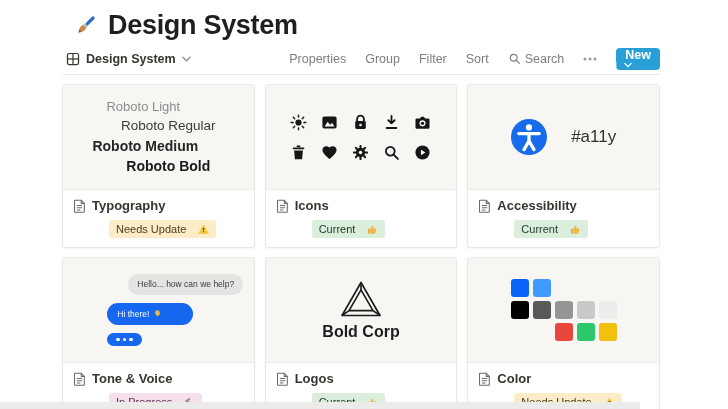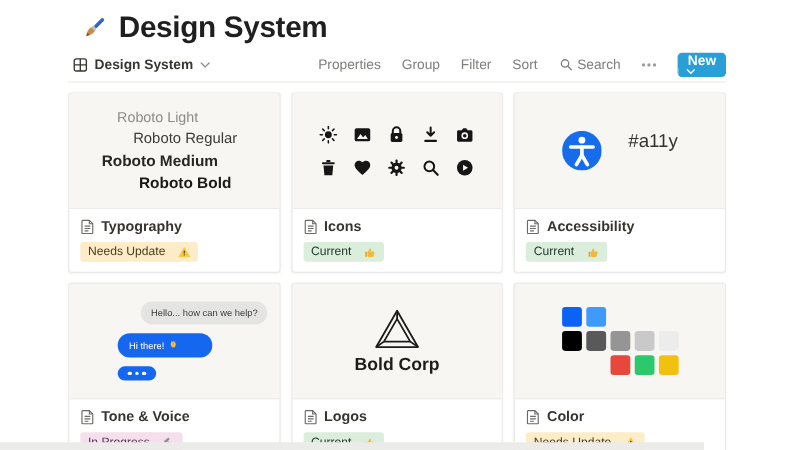--- a/index.html
+++ b/index.html
@@ -29,40 +29,40 @@
   
   .grid { display:grid; grid-template-columns:repeat(3,1fr); gap:9px 10px; margin-top:9px; }
   .card { background:#fff; border:1px solid #e8e8e6; border-radius:3px;
     box-shadow:0 1px 2px rgba(15,15,15,.05); overflow:hidden; cursor:pointer; }
   .cover { height:105px; background:#f7f6f3; border-bottom:1px solid #ebebe9;
     display:flex; align-items:center; justify-content:center; }
   .card-footer { padding:8px 10px 9px; }
   .card-title-row { display:flex; align-items:center; gap:6px; }
   .card-title { font-size:13px; font-weight:600; color:#37352f; }
   .badge { display:inline-flex; align-items:center; gap:12px; margin-top:7px;
-    font-size:11px; padding:2px 7px; border-radius:3px; line-height:1.3; }
+    font-size:11px; padding:2px 7px; border-radius:3px; line-height:1.3;margin-left:36px; }
   .badge svg { width:11px; height:11px; }
   .badge-yellow { background:#fdecc8; color:#4d3b1d; }
   .badge-green  { background:#dbeddb; color:#1c3829; }
   .badge-pink   { background:#f5dfec; color:#5d3655; }
 
   
   .type-stack { display:flex; flex-direction:column; align-items:center; gap:5px; }
   .type-stack span { line-height:1.1; position:relative; }
   .t-light   { font-weight:300; font-size:13px;  color:#8c8c8a; left:-15px; }
   .t-regular { font-weight:400; font-size:13.5px; color:#3a3a38; left:10px; }
   .t-medium  { font-weight:600; font-size:14px;  color:#262624; left:-13px; }
   .t-bold    { font-weight:700; font-size:14px;  color:#191918; left:10px; }
 
   
   .icons-grid { display:grid; grid-template-columns:repeat(5,17px); gap:13px 14px; }
   .icons-grid svg { width:17px; height:17px; display:block; }
 
   
-  .a11y-wrap { display:flex; gap:24px; }
+  .a11y-wrap { display:flex; align-items:center; gap:24px; }
   .a11y-wrap svg { width:36px; height:36px; }
   .a11y-tag { font-size:17px; color:#33322f; }
 
   
   .chat { display:flex; flex-direction:column; gap:8px; width:152px; }
   .bubble { border-radius:11px; font-size:8.5px; line-height:1.2; width:max-content; }
   .bubble-gray { background:#e4e4e2; color:#3c3c3a; padding:5px 9px; margin-left:46px; }
   .bubble-blue { background:#1667f0; color:#fff; padding:6px 11px 6px 10px; margin-left:25px;
     display:flex; align-items:center; gap:4px; min-width:86px; }
   .bubble-dots { background:#1667f0; padding:5px 9px; margin-left:25px; display:flex; gap:3px; align-items:center; }

